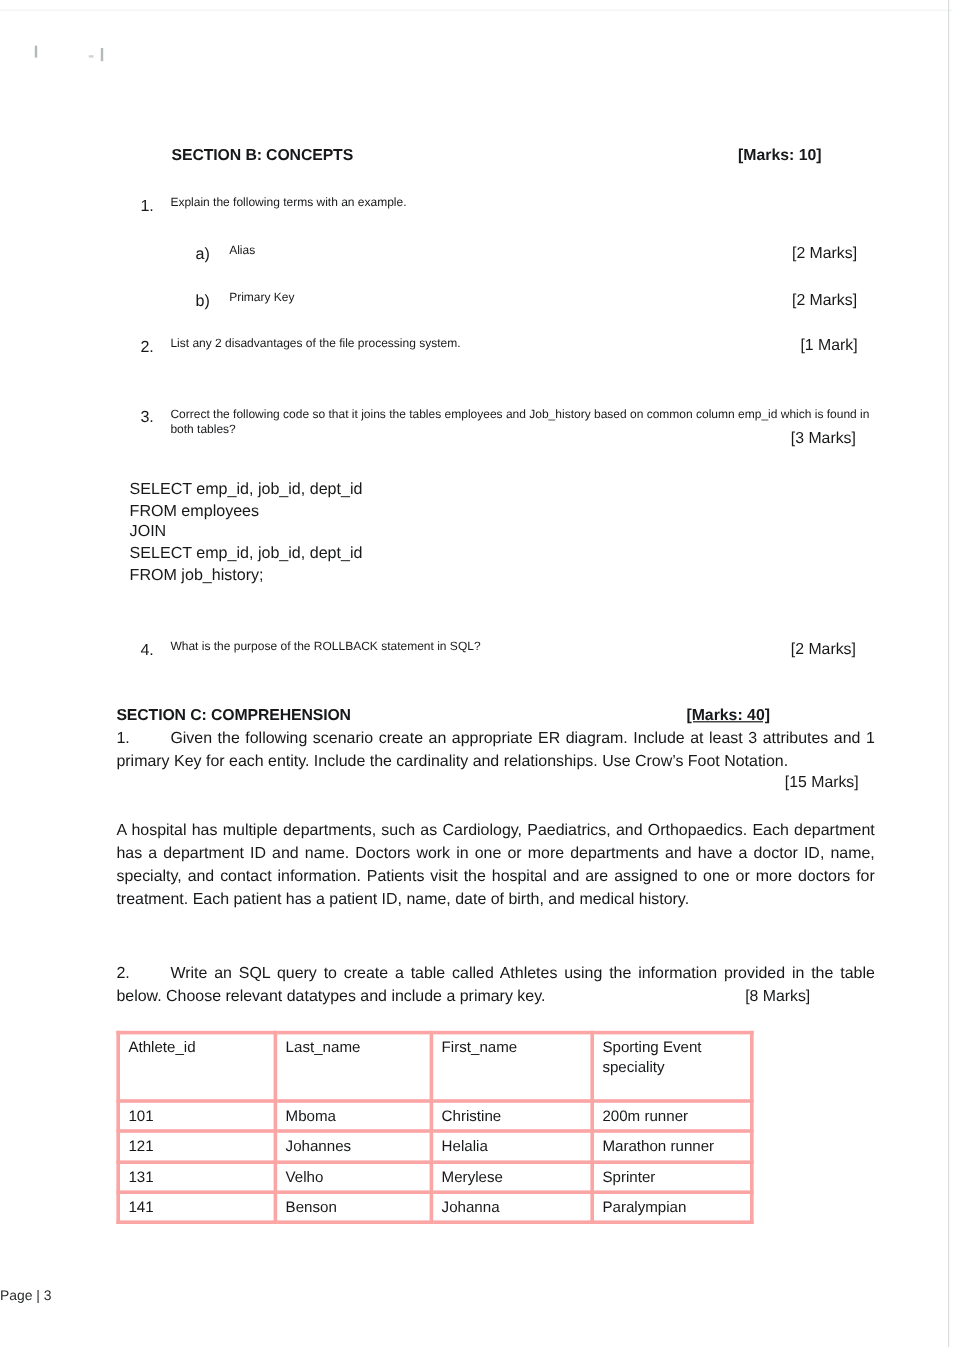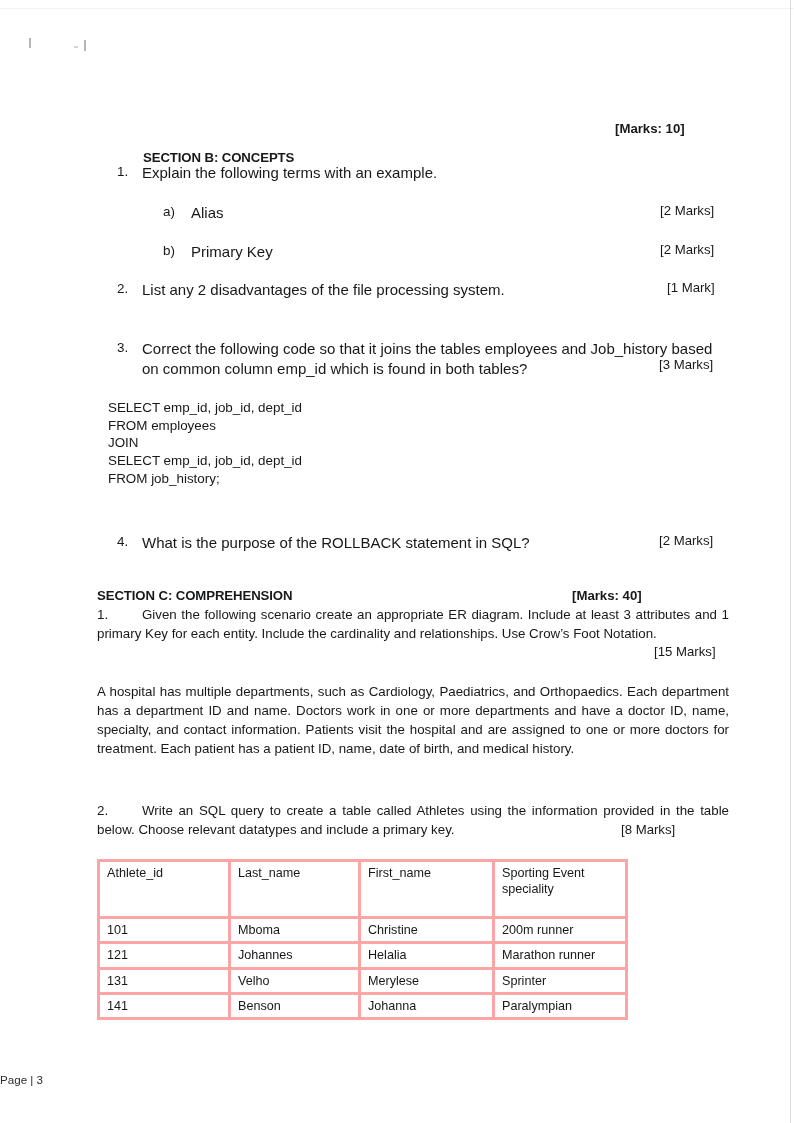--- a/index.html
+++ b/index.html
@@ -73,21 +73,21 @@
     display: flex;
     align-items: flex-start;
     box-sizing: border-box;
   }
   .q-num {
     flex: 0 0 auto;
     font-size: 13.4px;
     line-height: 1.34;
   }
   .q-text {
-    font-size: 15px;
+    font-size: 10px;
     line-height: 1.34;
   }
   .para {
     position: absolute;
     font-size: 13.3px;
     line-height: 1.42;
     text-align: justify;
     box-sizing: border-box;
   }
   .plain {
@@ -139,21 +139,21 @@
 <div id="page">
 
   <div class="scan-edge-top"></div>
   <div class="scan-edge-right"></div>
   <div class="scan-speck speck-a"></div>
   <div class="scan-speck speck-b"></div>
   <div class="scan-speck speck-c"></div>
 
   <div class="content">
 
-    <div class="block sec-head" style="left:143px; top:121px;margin-top:29px;">SECTION B: CONCEPTS</div>
+    <div class="block sec-head" style="left:143px; top:121px;">SECTION B: CONCEPTS</div>
     <div class="block marks bold" style="left:615px; top:121px;">[Marks: 10]</div>
 
     <div class="q-row" style="left:117px; top:163px; width:600px;">
       <span class="q-num" style="width:25px;">1.</span>
       <span class="q-text">Explain the following terms with an example.</span>
     </div>
 
     <div class="q-row" style="left:163px; top:203px; width:560px;">
       <span class="q-num" style="width:28px;">a)</span>
       <span class="q-text">Alias</span>
@@ -184,21 +184,21 @@
 SELECT emp_id, job_id, dept_id
 FROM job_history;</div>
 
     <div class="q-row" style="left:117px; top:533px; width:560px;">
       <span class="q-num" style="width:25px;">4.</span>
       <span class="q-text">What is the purpose of the ROLLBACK statement in SQL?</span>
     </div>
     <div class="block marks" style="left:659px; top:533px;">[2 Marks]</div>
 
     <div class="block sec-head" style="left:97px; top:588px;">SECTION C: COMPREHENSION</div>
-    <div class="block marks bold" style="left:572px; top:588px;">[Marks: 40]</div>
+    <div class="block marks bold" style="left:572px; top:588px;text-decoration:underline;">[Marks: 40]</div>
 
     <div class="plain" style="left:97px; top:606px; width:8px;">1.</div>
     <div class="para" style="left:97px; top:606px; width:632px; text-indent:45px;">Given the following scenario create an appropriate ER diagram. Include at least 3 attributes and 1 primary Key for each entity. Include the cardinality and relationships. Use Crow’s Foot Notation.</div>
     <div class="block marks" style="left:654px; top:644px;">[15 Marks]</div>
 
     <div class="para" style="left:97px; top:683px; width:632px;">A hospital has multiple departments, such as Cardiology, Paediatrics, and Orthopaedics. Each department has a department ID and name. Doctors work in one or more departments and have a doctor ID, name, specialty, and contact information. Patients visit the hospital and are assigned to one or more doctors for treatment. Each patient has a  patient ID, name, date of birth, and medical history.</div>
 
     <div class="plain" style="left:97px; top:802px; width:8px;">2.</div>
     <div class="para" style="left:97px; top:802px; width:632px; text-indent:45px;">Write an SQL query to create a table called Athletes using the information provided in the table below. Choose relevant datatypes and include a primary key.</div>
     <div class="block marks" style="left:621px; top:822px;">[8 Marks]</div>

